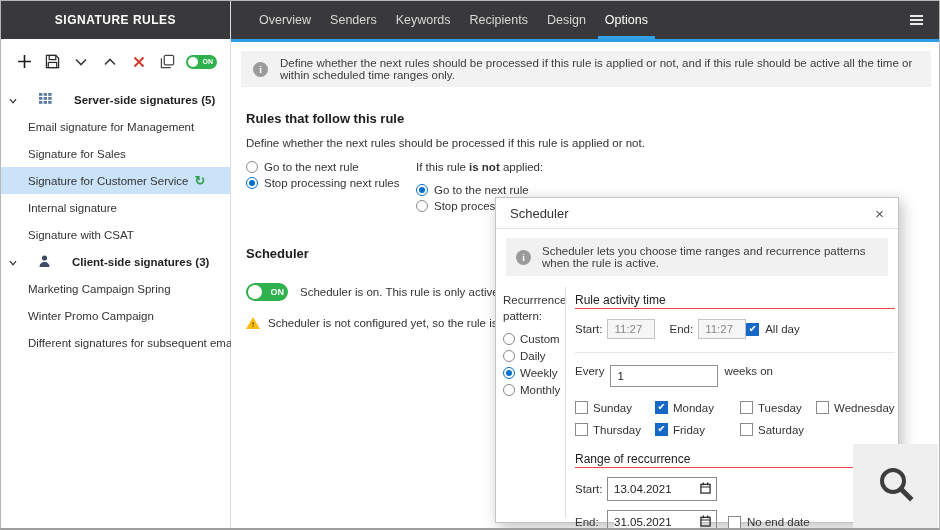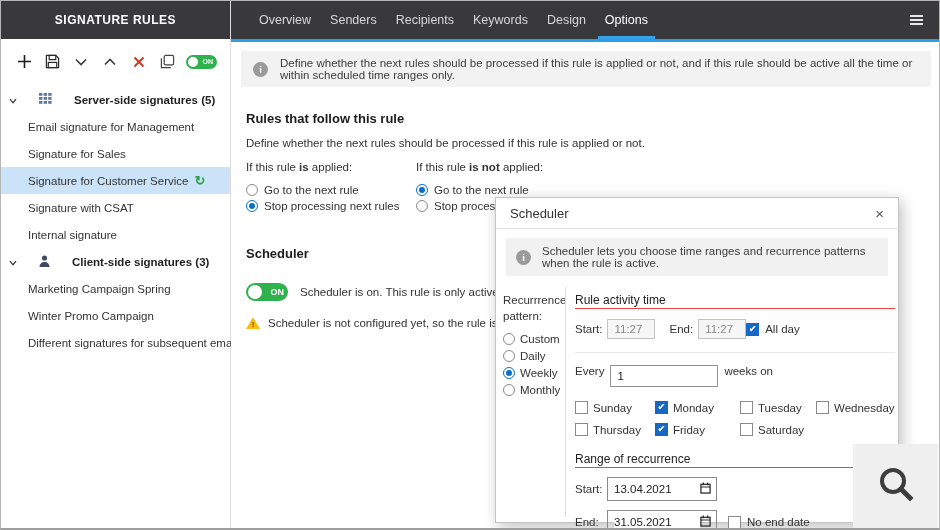--- a/index.html
+++ b/index.html
@@ -193,24 +193,24 @@
         <span>Email signature for Management</span>
       </div>
       <div class="tree-row tree-item">
         <span>Signature for Sales</span>
       </div>
       <div class="tree-row tree-item on">
         <span>Signature for Customer Service</span>
         <span class="rec-glyph">↻</span>
       </div>
       <div class="tree-row tree-item">
+        <span>Internal signature</span>
+      </div>
+      <div class="tree-row tree-item">
         <span>Signature with CSAT</span>
-      </div>
-      <div class="tree-row tree-item">
-        <span>Internal signature</span>
       </div>
       <div class="tree-row tree-group">
         <span><svg width="8" height="6" viewBox="0 0 8 6">
               <path d="M1 1.2 4 4.8 7 1.2" fill="none" stroke="#333" stroke-width="1.3"></path>
             </svg></span>
         <span><svg width="11" height="12" viewBox="0 0 11 12">
               <circle cx="5.5" cy="3" r="2.6" fill="#3f4a63"></circle>
               <path d="M0.5 12c0-3 2.2-5 5-5s5 2 5 5z" fill="#3f4a63"></path>
             </svg></span>
         <span>Client-side signatures (3)</span>
@@ -230,24 +230,24 @@
   <div class="main">
     <div class="tabbar">
       <div class="tabs">
         <div class="tab">
             <span>Overview</span>
           </div>
         <div class="tab">
             <span>Senders</span>
           </div>
         <div class="tab">
+            <span>Keywords</span>
+          </div>
+        <div class="tab">
             <span>Recipients</span>
-          </div>
-        <div class="tab">
-            <span>Keywords</span>
           </div>
         <div class="tab">
             <span>Design</span>
           </div>
         <div class="tab on">
             <span>Options</span>
           </div>
       </div>
       <div class="hamburger">
           <i></i>
@@ -261,21 +261,20 @@
       <span class="info-icon">i</span>
       <span>Define whether the next rules should be processed if this rule is applied or not, and if this rule should be active all the time or within scheduled time ranges only.</span>
     </div>
 
     <div class="content">
       <div class="section-title" style="margin-top:12px;">Rules that follow this rule</div>
       <div class="desc">Define whether the next rules should be processed if this rule is applied or not.</div>
 
       <div class="cols">
         <div class="col1">
-          <div class="cond-label"><span>If this rule </span><b>is</b><span> applied:</span></div>
           <label class="opt">
             <span class="radio"></span>
             <span>Go to the next rule</span>
           </label>
           <label class="opt">
             <span class="radio on"></span>
             <span>Stop processing next rules</span>
           </label>
         </div>
         <div class="col2">

